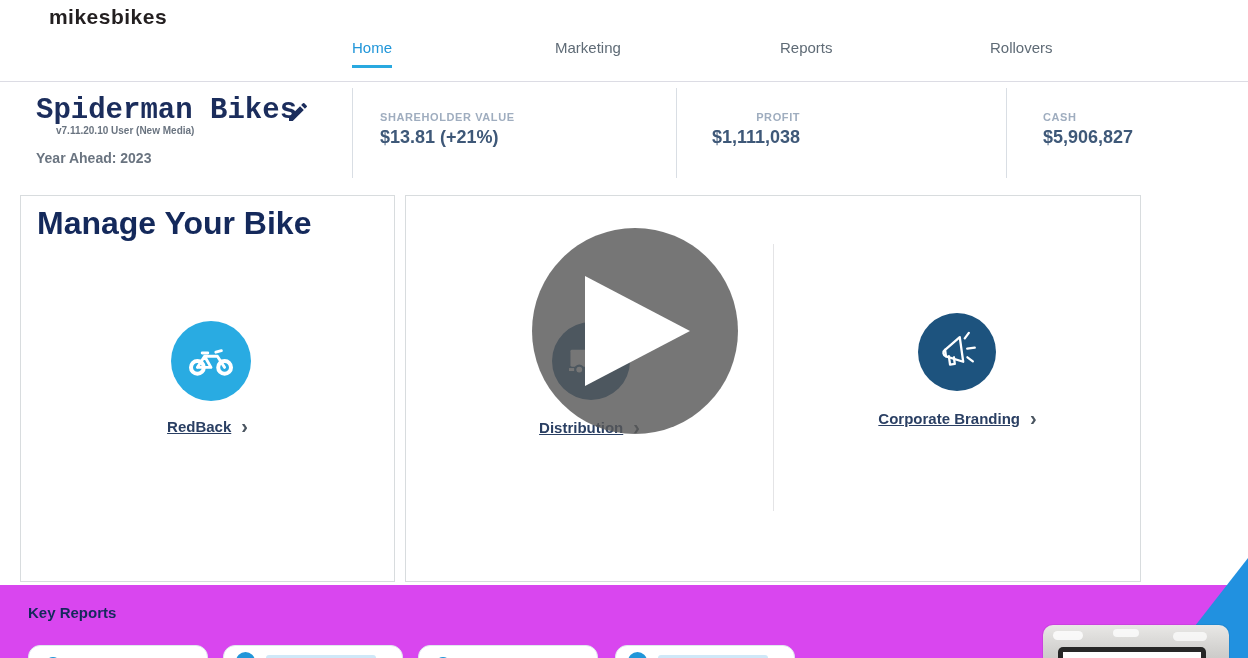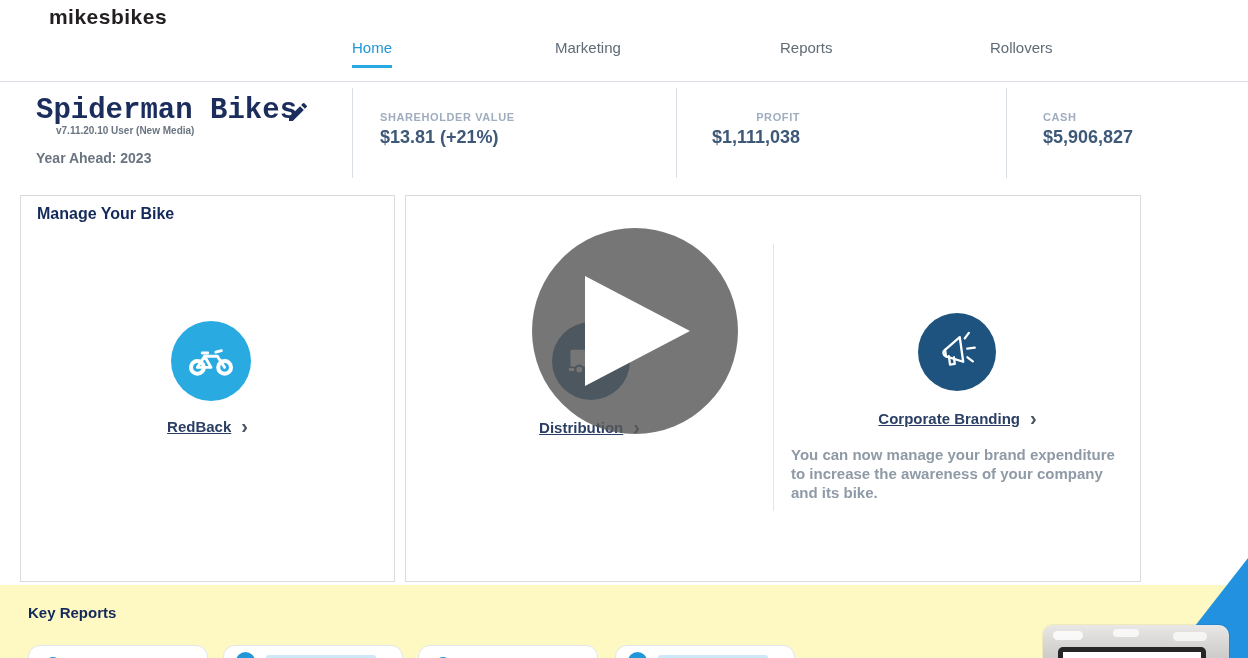--- a/index.html
+++ b/index.html
@@ -29,40 +29,40 @@
   .vdiv1 { left:352px; } .vdiv2 { left:676px; } .vdiv3 { left:1006px; }
   .stat { position:absolute; top:111px; }
   .stat1 { left:380px; } .stat2 { left:712px;text-align:right; } .stat3 { left:1043px; }
   .stat-label { font-size:11px; font-weight:600; color:#9fadbf; letter-spacing:.6px; }
   .stat-value { font-size:18px; font-weight:600; color:#3e5878; margin-top:4px; }
 
   
   .card { position:absolute; top:195px; background:#fff; border:1px solid #d8dcde; }
   .card-manage { left:20px; width:375px; height:387px; }
   .card-new { left:405px; width:736px; height:387px; }
-  .card-title { position:absolute; left:16px; top:9px; font-size:16px; font-weight:700; color:#14295b; }
+  .card-title { position:absolute; left:16px; top:9px; font-size:32px; font-weight:700; color:#14295b; }
   .feature-circle { position:absolute; border-radius:50%; display:flex; align-items:center; justify-content:center; }
   .circle-blue { background:#29abe2; }
   .circle-navy { background:#1d537e; }
   .feature-link-row { position:absolute; text-align:center; font-size:15px; cursor:pointer; }
   .feature-link { font-weight:600; color:#2a3f63; text-decoration:underline; }
   .chevron { color:#4a5560; font-size:20px; font-weight:600; margin-left:10px; text-decoration:none; display:inline-block; vertical-align:-1px; }
   .chevron::after { content:'\203A'; }
   .feature-desc { position:absolute; font-size:15px; font-weight:600; color:#8f9aa7; line-height:19px; }
   .col-divider { position:absolute; left:367px; top:48px; width:1px; height:267px; background:#e4e4e6; }
 
   
   .play-overlay { position:absolute; left:126px; top:32px; width:206px; height:206px;
                   border-radius:50%; background:rgba(88,88,88,0.82); z-index:3; cursor:pointer; }
   .play-triangle { position:absolute; left:53px; top:48px; width:0; height:0;
                    border-top:55px solid transparent; border-bottom:55px solid transparent;
                    border-left:105px solid #fff; }
 
   
-  .key-reports { position:absolute; left:0; top:585px; width:1248px; height:73px; background:#fef9c3; }
+  .key-reports { position:absolute; left:0; top:585px; width:1248px; height:73px; background:#d946ef; }
   .key-reports-title { position:absolute; left:28px; top:19px; font-size:15px; font-weight:700; color:#14295b; }
   .report-card { position:absolute; top:60px; width:180px; height:70px; background:#fff;
                  border:1px solid #dfe7ee; border-radius:12px; cursor:pointer; }
   .rc1 { left:28px; } .rc2 { left:223px; } .rc3 { left:418px; } .rc4 { left:615px; }
   .rc-circle { position:absolute; border-radius:50%; background:#2196d9; }
   .rc-circle-a { left:16px; top:11px; width:16px; height:16px; }
   .rc-circle-b { left:12px; top:6px; width:19px; height:19px; }
   .rc-bar { position:absolute; left:42px; top:9px; width:110px; height:17px; background:#cfe8f8; border-radius:3px; }
 
   .corner-triangle { position:absolute; left:1170px; top:558px; width:78px; height:100px;
@@ -168,21 +168,20 @@
         <path d="M12 20 L29 9 L29 35 L12 27 Z"></path>
         <path d="M12 20 c-3 1.5 -3 5.5 0 7"></path>
         <path d="M15 27 v9 h5 v-7"></path>
         <path d="M34 11 l5 -5 M35 22 h8 M34 31 l5 5"></path>
       </g>
     </svg>
   </div>
   <div class="feature-link-row" style="left:367px; top:211px; width:369px;">
     <span class="feature-link">Corporate Branding</span><span class="chevron"></span>
   </div>
-  <div class="feature-desc" style="left:385px; top:249px; width:330px;">You can now manage your brand expenditure to increase the awareness of your company and its bike.</div>
 
   <div class="play-overlay">
     <div class="play-triangle"></div>
   </div>
 </div>
 
 <div class="key-reports">
   <div class="key-reports-title">Key Reports</div>
 
   <div class="report-card rc1">

